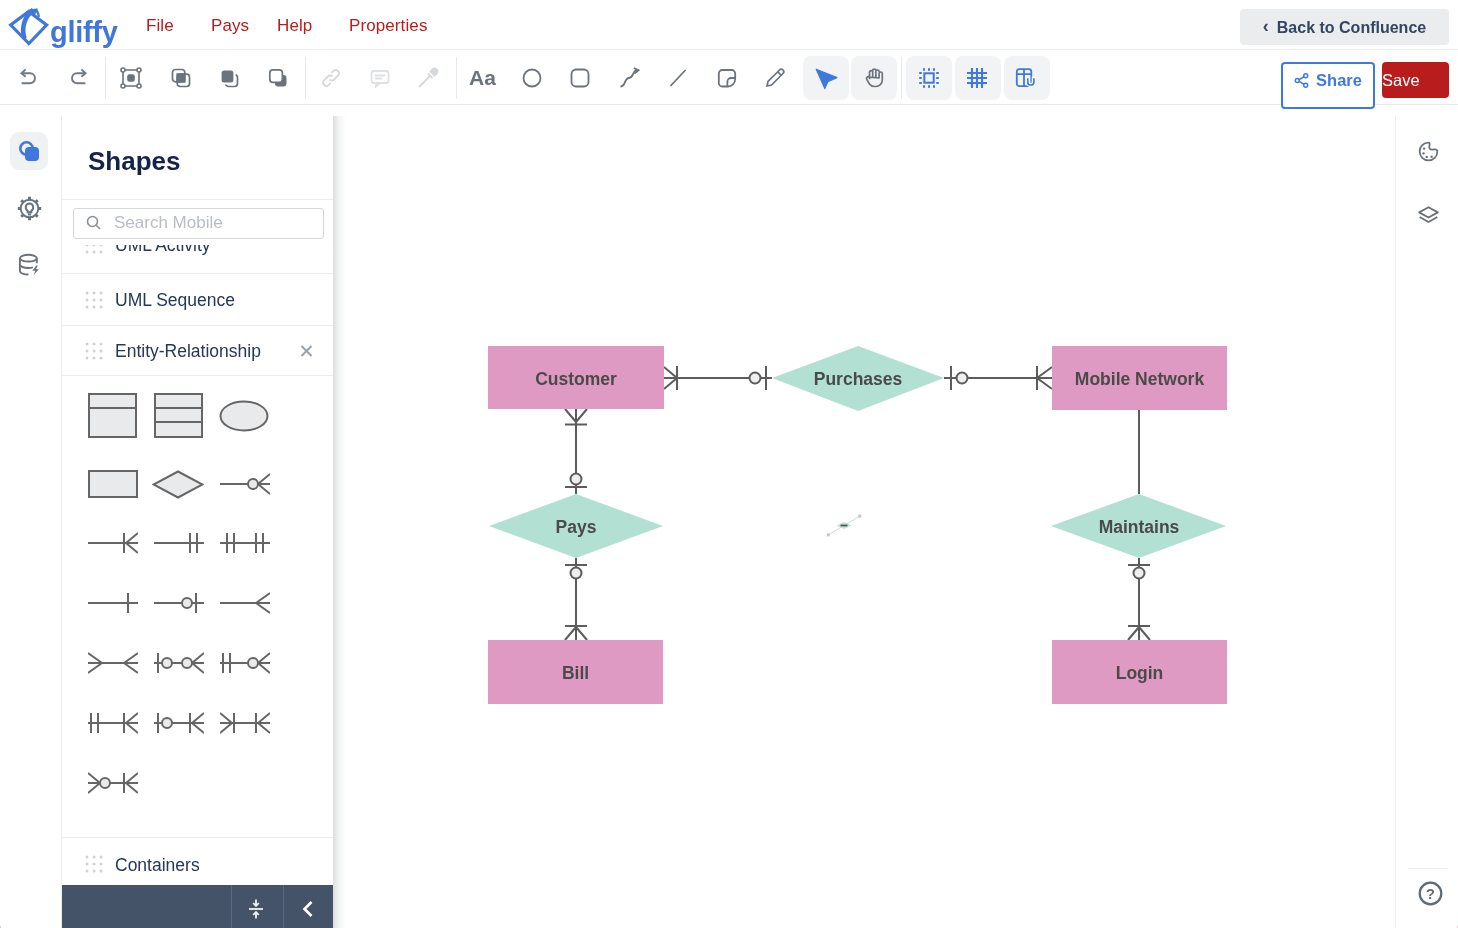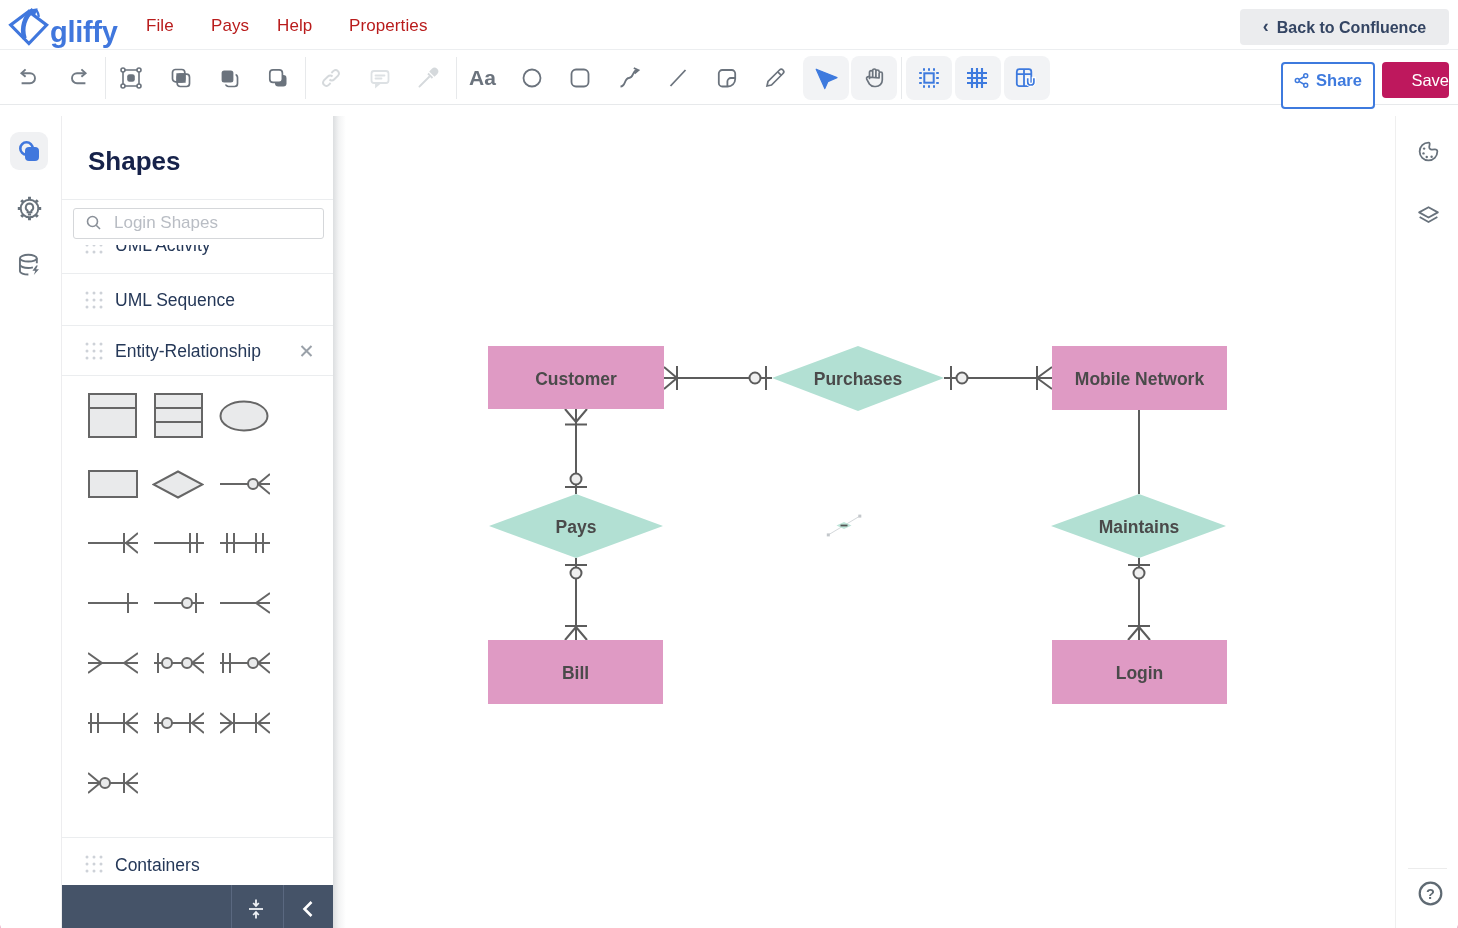--- a/index.html
+++ b/index.html
@@ -16,22 +16,22 @@
     line-height:36px; text-align:center; }
   
   #toolbar { position:absolute; left:0; top:51px; width:1458px; height:54px; background:#fff;
     border-bottom:1px solid #e7e9eb; z-index:29; }
   .tbi { position:absolute; top:15px; width:24px; height:24px; }
   .tbdiv { position:absolute; top:6px; height:42px; width:1px; background:#e7e9eb; }
   .tbbg { position:absolute; top:5px; width:46px; height:44px; background:#f2f3f5; border-radius:8px; }
   #sharebtn { position:absolute; z-index:32; left:1281px; top:62px; width:94px; height:47px; background:#fff;
     border:2px solid #3e7ade; border-radius:4px; color:#3e7ade; font-size:16.5px; font-weight:600;
     line-height:32px; text-align:center; }
-  #savebtn { position:absolute; z-index:32; left:1382px; top:62px; width:67px; height:36px; background:#be185d;
-    border-radius:4px; color:#fff; font-size:16.5px; font-weight:500; line-height:36px; text-align:right; }
+  #savebtn { position:absolute; z-index:32; left:1382px; top:62px; width:67px; height:36px; background:#b91c1c;
+    border-radius:4px; color:#fff; font-size:16.5px; font-weight:500; line-height:36px; text-align:left; }
   
   #strip { position:absolute; left:0; top:921px; width:1458px; height:7px; background:#d9dbdd;
     background-image:repeating-linear-gradient(90deg,#e7e9eb 0 2px,#d7d9db 2px 20px); }
   #content { position:absolute; left:0; top:116px; width:1458px; height:817px; background:#be185d;
     border-radius:0 0 8px 8px; z-index:5; }
   #rail { position:absolute; left:0; top:0; width:62px; height:817px; background:#fff;
     border-right:1px solid #ededef; border-radius:0 0 0 8px; }
   #panel { position:absolute; left:62px; top:0; width:271px; height:817px; background:#fff; }
   #panelshadow { position:absolute; left:333px; top:0; width:13px; height:817px; z-index:8;
     background:linear-gradient(90deg, rgba(80,90,100,0.20), rgba(80,90,100,0.07) 45%, rgba(80,90,100,0)); }
@@ -293,21 +293,21 @@
       <svg class="xclose" viewBox="0 0 13 13">
           <path d="M1.5 1.5 L11.5 11.5 M11.5 1.5 L1.5 11.5" stroke="#9aa1a9" stroke-width="2"></path>
         </svg>
     </div>
     <div id="searchwrap">
       <div id="searchbox">
         <svg class="abs" style="left:12px;top:6px" width="16" height="16" viewBox="0 0 16 16">
             <circle cx="6.5" cy="6.5" r="5" stroke="#8a9099" stroke-width="1.6" fill="none"></circle>
             <path d="M10.2 10.2 L14 14" stroke="#8a9099" stroke-width="1.6"></path>
           </svg>
-        <span>Login Shapes</span>
+        <span>Search Mobile</span>
       </div>
     </div>
     <svg class="shapecell" style="left:26px;top:277px" width="49" height="45" viewBox="0 0 49 45">
         <rect x="1" y="1" width="47" height="43" fill="#e9eaeb" stroke="#666" stroke-width="2"></rect>
         <path d="M1 15 H48" stroke="#666" stroke-width="2"></path>
       </svg>
     <svg class="shapecell" style="left:92px;top:277px" width="49" height="45" viewBox="0 0 49 45">
         <rect x="1" y="1" width="47" height="43" fill="#e9eaeb" stroke="#666" stroke-width="2"></rect>
         <path d="M1 15 H48 M1 29 H48" stroke="#666" stroke-width="2"></path>
       </svg>

